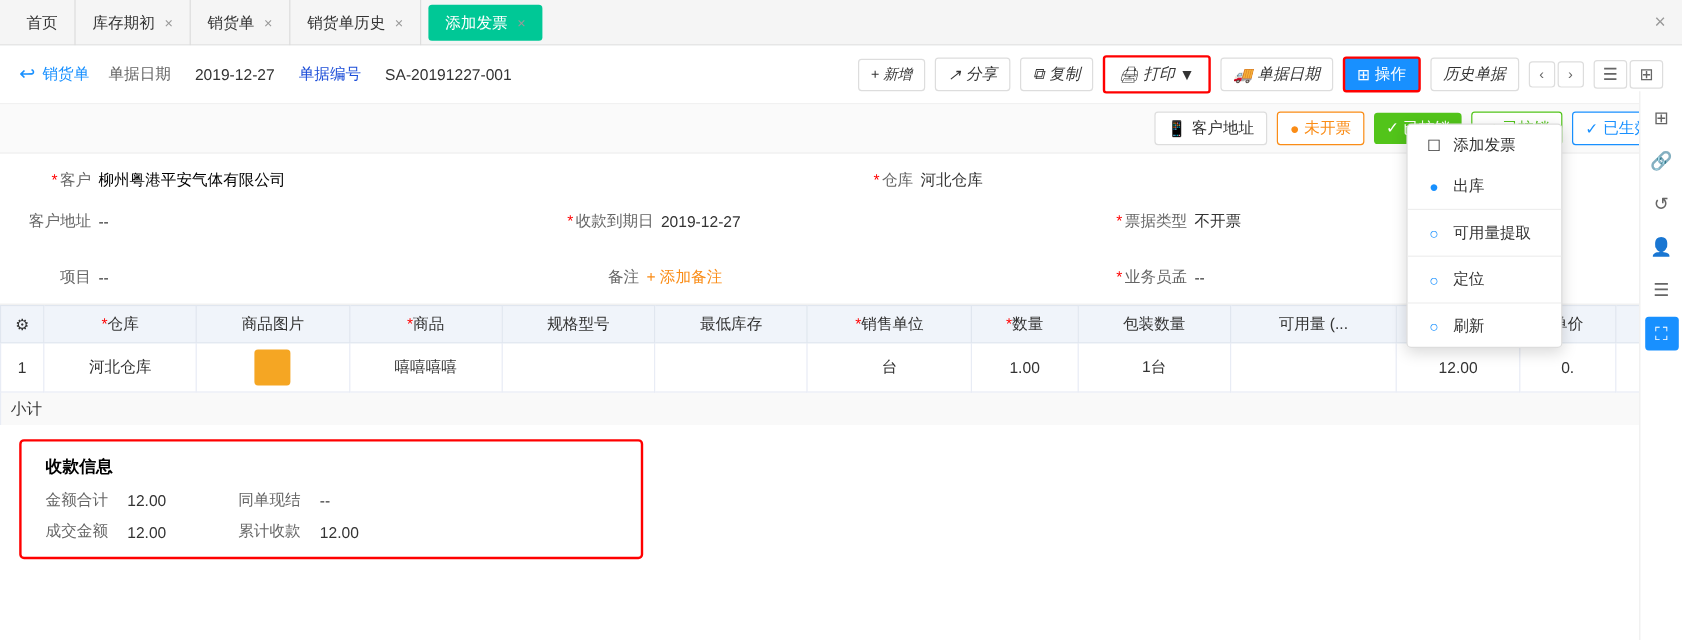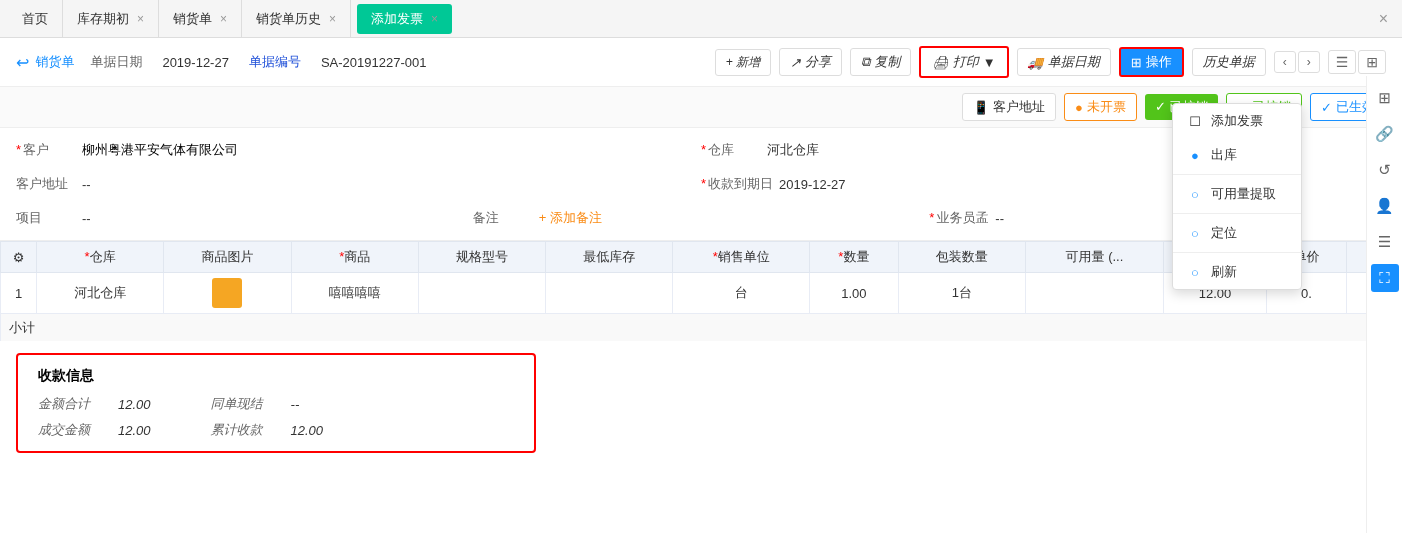--- a/index.html
+++ b/index.html
@@ -74,21 +74,21 @@
       padding: 4px 10px; cursor: pointer; font-size: 12px;
     }
 
     
     .form-section {
       padding: 10px 16px; display: flex; flex-wrap: wrap; gap: 6px 0;
       border-bottom: 1px solid #eee;
     }
     .form-row { display: flex; align-items: center; width: 100%; gap: 0; }
     .form-field {
-      display: flex; align-items: center; gap: 6px; flex: 1; padding: 3px 0;
+      display: flex; align-items: center; gap: 6px; flex: 1; padding: 3px 0; text-align: right;
     }
     .form-label { color: #666; white-space: nowrap; min-width: 60px; }
     .form-label.required::before { content: '*'; color: red; margin-right: 2px; }
     .form-value { color: #333; }
     .form-value.link { color: #000000; cursor: pointer; }
 
     
     .table-container { overflow-x: auto; }
     .data-table { width: 100%; border-collapse: collapse; font-size: 12px; }
     .data-table th {
@@ -107,21 +107,21 @@
     }
 
     
     .payment-box {
       border: 2px solid red; border-radius: 4px; margin: 8px 16px;
       padding: 12px 20px; display: inline-block; min-width: 520px; background: #fff;
     }
     .payment-title { font-weight: bold; font-size: 14px; margin-bottom: 10px; }
     .payment-rows { display: flex; gap: 60px; }
     .payment-col { display: flex; flex-direction: column; gap: 8px; }
-    .payment-row { display: flex; align-items: center; gap: 20px; font-style: italic; }
+    .payment-row { display: flex; align-items: center; gap: 8px; }
     .payment-label { color: #666; min-width: 60px; }
     .payment-value { color: #333; }
     .payment-value.red { color: red; }
     .payment-value.date { color: red; }
 
     
     .dropdown-menu {
       position: absolute; top: 65px; right: 100px; background: #fff;
       border: 1px solid #ddd; border-radius: 4px; box-shadow: 0 4px 12px rgba(0,0,0,0.15);
       z-index: 100; min-width: 130px;
@@ -277,22 +277,26 @@
     </div>
     <div class="form-row" style="margin-top:4px;">
       <div class="form-field">
         <span class="form-label">客户地址</span>
         <span class="form-value">--</span>
       </div>
       <div class="form-field">
         <span class="form-label required">收款到期日</span>
         <span class="form-value">2019-12-27</span>
       </div>
-    </div>
-    <div class="form-row" style="margin-top:4px;">
+      <div class="form-field">
+        <span class="form-label required">票据类型</span>
+        <span class="form-value">不开票</span>
+      </div>
+    </div>
+    <div class="form-row" style="margin-top:17px;">
       <div class="form-field">
         <span class="form-label">项目</span>
         <span class="form-value">--</span>
       </div>
       <div class="form-field">
         <span class="form-label">备注</span>
         <span class="form-value" style="color:#fa8c16; cursor:pointer;">
           <span>+</span>
           <span>添加备注</span>
         </span>

